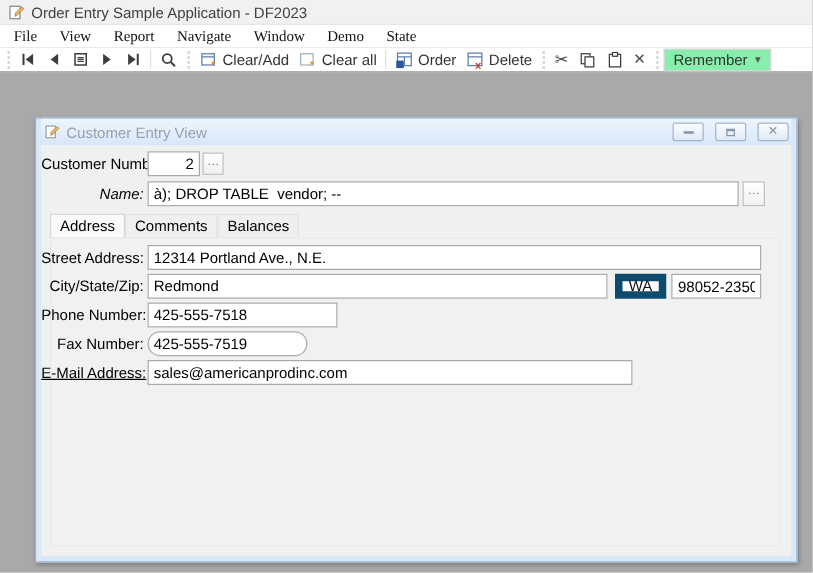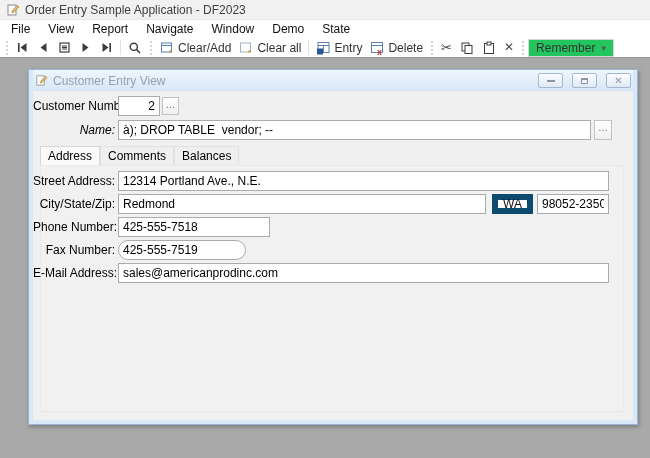--- a/index.html
+++ b/index.html
@@ -9,40 +9,40 @@
     font-family:"Liberation Sans","DejaVu Sans",sans-serif;
     font-size:12px; color:#111; background:#a9a9a9;
   }
   
   .titlebar {
     height:20px; background:#f1f1f1; display:flex; align-items:center;
     padding:0 6px; gap:5px; border-bottom:1px solid #e6e6e6;
   }
   .titlebar .t-text { font-size:12px; color:#404040; }
   .menubar { height:18px; background:#fff; display:flex; align-items:center; padding-left:2px; }
-  .menu-item { padding:1px 9px; color:#111; cursor:default; }
+  .menu-item { padding:1px 9px; color:#111; cursor:default;font-family:Liberation Serif, serif; }
   .toolbar {
     height:20px; background:#fff; display:flex; align-items:center;
     padding:0 2px; border-bottom:1px solid #979797;
   }
   .grip { width:0; height:14px; border-left:2px dotted #ccd3db; margin:0 4px; }
   .tsep { width:1px; height:15px; background:#e2e2e2; margin:0 3px; }
   .tbtn {
     display:flex; align-items:center; gap:3px; padding:1px 3px;
     color:#333; border:1px solid transparent; cursor:default;
   }
   .tbtn svg { display:block; }
-  .remember { border:1px solid #d6d6d6; background:#22c55e; padding:1px 7px; display:flex; gap:6px; align-items:center; color:#333; }
+  .remember { border:1px solid #d6d6d6; background:#86efac; padding:1px 7px; display:flex; gap:6px; align-items:center; color:#333; }
   .caret { font-size:9px; color:#555; }
   .scissors { font-size:13px; color:#3f3f3f; line-height:13px; }
   .xglyph { font-size:12px; color:#4a4a4a; line-height:13px; }
   
   .mdi { position:relative; height:399px; background:#a9a9a9; }
   .child {
-    position:absolute; left:28px; top:11px; width:610px; height:356px;
+    position:absolute; left:28px; top:36px; width:610px; height:356px;
     background:#d9e8f8; border:1px solid #9db5d3; box-shadow:1px 2px 4px rgba(0,0,0,.28);
     padding:0 4px 4px 4px;
   }
   .child-titlebar {
     height:21px; display:flex; align-items:center; gap:5px; padding:0 2px;
     background:linear-gradient(#eef6fd,#d7e7f8);
   }
   .child-title { flex:1; color:#95a1ae; font-size:12px; }
   .wbtn {
     width:25px; height:15px; margin-left:4px; border:1px solid #a3b7d0; border-radius:2px;
@@ -157,21 +157,21 @@
 
   <span class="tsep"></span>
 
   <span class="tbtn">
     <svg width="15" height="14" viewBox="0 0 15 14">
       <rect x="2" y="1.5" width="11" height="10" fill="#fff" stroke="#5b7fae"></rect>
       <line x1="2" y1="4.5" x2="13" y2="4.5" stroke="#5b7fae"></line>
       <line x1="7.5" y1="4.5" x2="7.5" y2="11.5" stroke="#5b7fae"></line>
       <rect x="1" y="7.5" width="6" height="6" fill="#2b579a"></rect>
     </svg>
-    <span>Entry</span>
+    <span>Order</span>
   </span>
   <span class="tbtn">
     <svg width="15" height="14" viewBox="0 0 15 14">
       <rect x="1.5" y="1.5" width="11" height="10" fill="#fff" stroke="#5b7fae"></rect>
       <line x1="1.5" y1="4.5" x2="12.5" y2="4.5" stroke="#5b7fae"></line>
       <text x="7" y="14" font-size="9" fill="#c0392b" font-weight="bold">x</text>
     </svg>
     <span>Delete</span>
   </span>
 
@@ -253,18 +253,18 @@
         </svg>
       </div>
       <input class="fld" style="left: 504px; top: 103px; width: 72px;" value="98052-2350">
 
       <div class="lbl" style="top:126px;">Phone Number:</div>
       <input class="fld" style="left: 85px; top: 126px; width: 152px;" value="425-555-7518">
 
       <div class="lbl" style="top:149px;">Fax Number:</div>
       <input class="fld" style="left: 85px; top: 149px; width: 128px; border-radius: 10px;" value="425-555-7519">
 
-      <div class="lbl" style="top:172px;">E-Mail Address:</div>
-      <input class="fld" style="left: 85px; top: 172px; width: 491px;" value="sales@americanprodinc.com">
+      <div class="lbl" style="top:172px;text-decoration:underline;">E-Mail Address:</div>
+      <input class="fld" style="left: 85px; top: 172px; width: 388px;" value="sales@americanprodinc.com">
 
     </div>
   </div>
 </div>
 
 </body></html>

